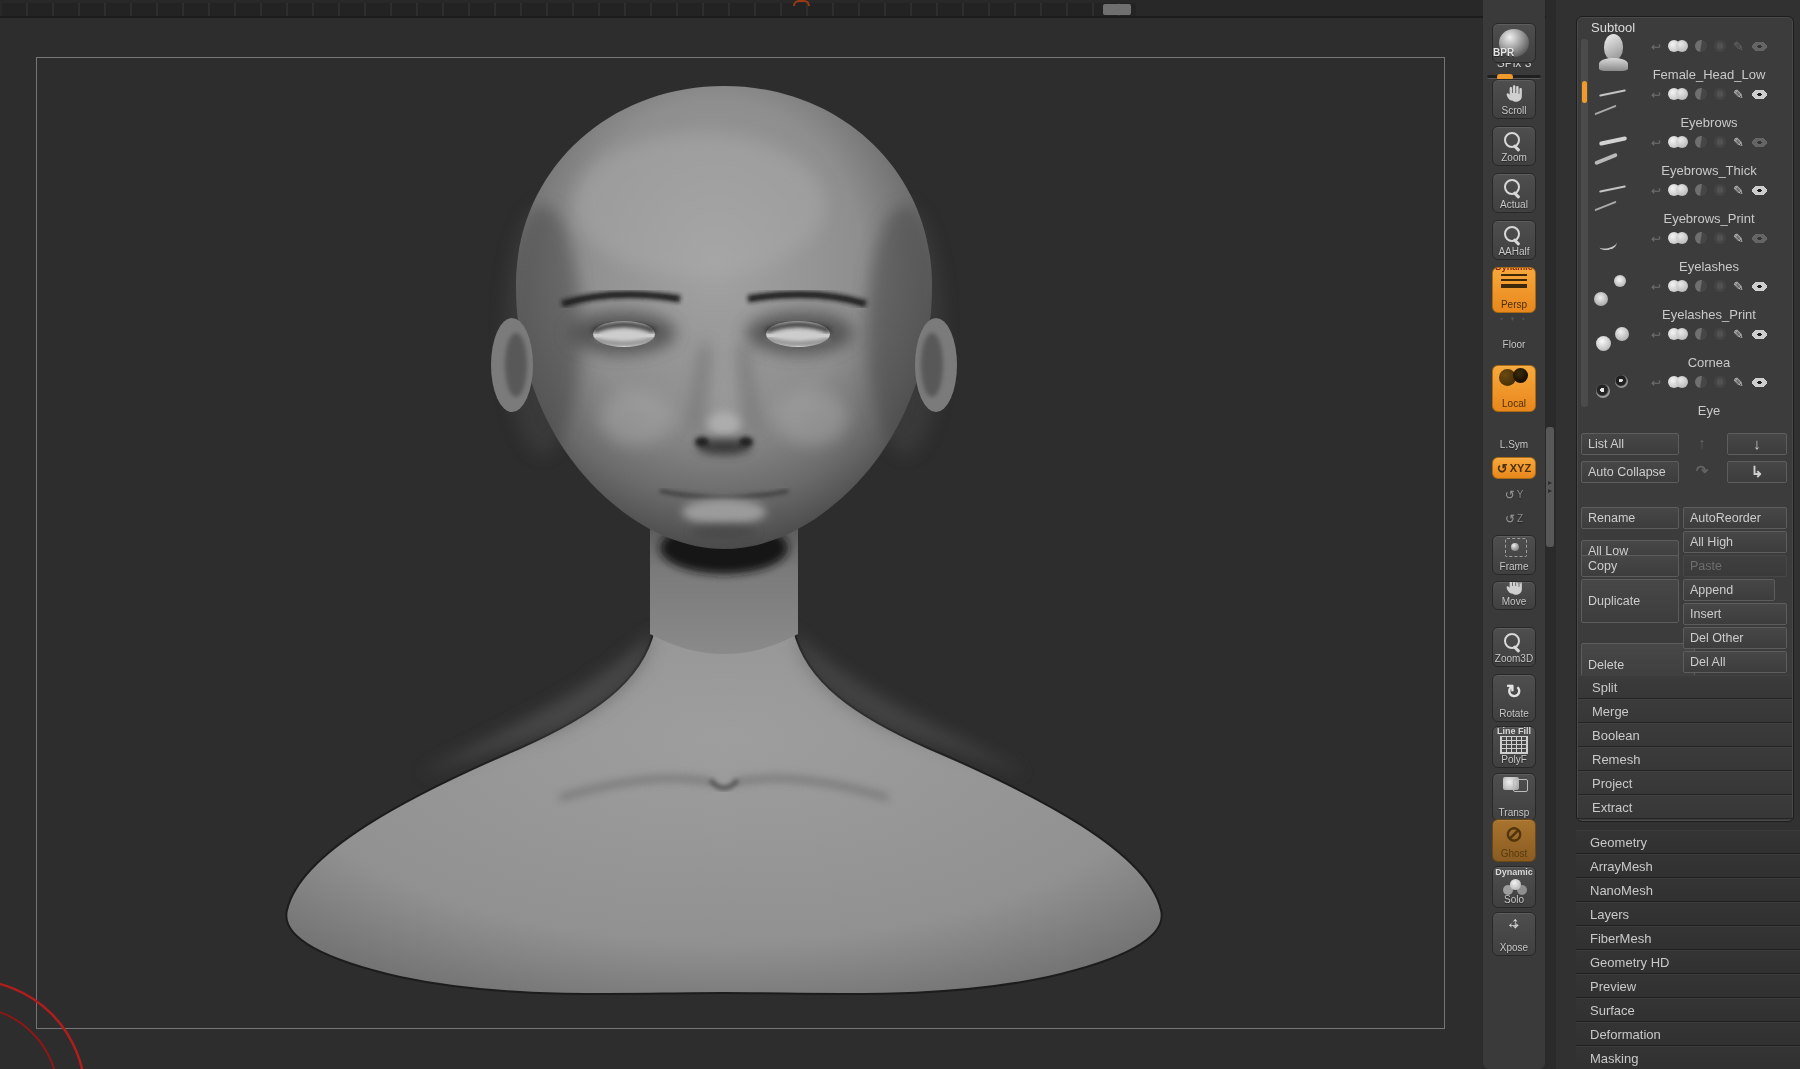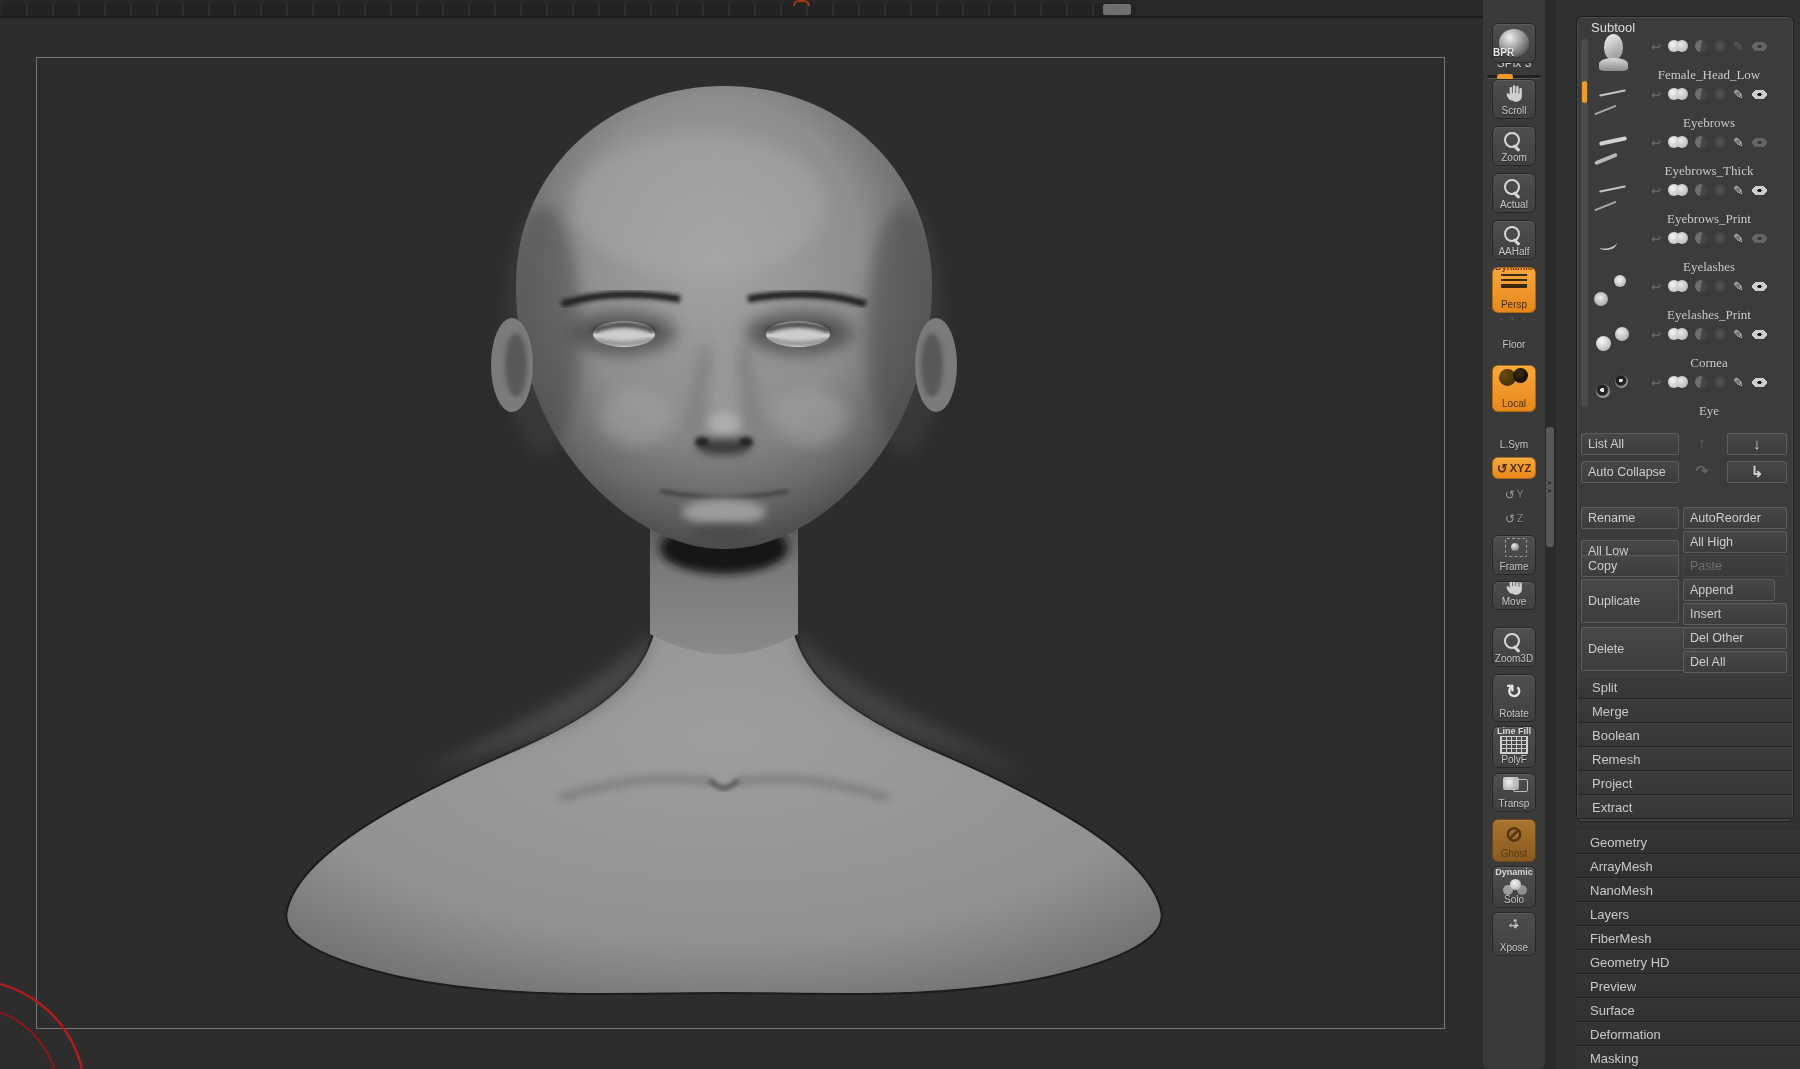--- a/index.html
+++ b/index.html
@@ -94,21 +94,21 @@
   .divider{position:absolute;left:1546px;top:427px;width:8px;height:120px;background:#585858;border-radius:3px;
     display:flex;flex-direction:column;align-items:center;justify-content:center;color:#2d2d2d;font-size:8px;line-height:8px;}
 
   
   #panel{position:absolute;left:1556px;top:0;width:244px;height:1069px;background:#313131;}
   #subtoolbox{position:absolute;left:20px;top:16px;width:218px;height:806px;background:#3c3c3c;
     border:1px solid #1d1d1d;border-radius:6px;box-shadow:inset 0 0 0 1px #4a4a4a;}
   .sp-title{position:absolute;left:14px;top:3px;font-size:13px;color:#dddddd;}
   .sp-scroll{position:absolute;left:4px;top:22px;width:7px;height:368px;background:#4b4b4b;border-radius:3px;}
   .sp-scroll-thumb{position:absolute;left:1px;top:42px;width:5px;height:22px;background:#f09a2c;border-radius:3px;}
-  #subtool-list{position:absolute;left:12px;top:12px;right:4px;height:384px;font-family:Liberation Serif, serif;}
+  #subtool-list{position:absolute;left:12px;top:12px;right:4px;height:384px;}
   .strow{position:absolute;left:0;right:0;height:48px;}
   .strow .thumb{position:absolute;left:2px;top:2px;width:46px;height:44px;}
   .strow .stlabel{position:absolute;left:40px;right:0;top:38px;text-align:center;font-size:13px;color:#c9c9c9;}
   .micons{position:absolute;left:62px;top:8px;width:144px;display:flex;align-items:center;gap:7px;}
   .mi{display:inline-block;}
   .mi-hook::before{content:"↩";font-size:12px;color:#9b9b9b;opacity:.55;}
   .mi-union{position:relative;width:20px;height:12px;}
   .mi-union::before{content:"";position:absolute;left:0;top:0;width:12px;height:12px;border-radius:50%;
     background:radial-gradient(circle at 40% 35%,#f4f4f4,#c4c4c4 80%);}
   .mi-union::after{content:"";position:absolute;left:8px;top:0;width:12px;height:12px;border-radius:50%;
@@ -335,21 +335,21 @@
     </div>
     <div class="tbtn s-normal k-rotate3d-icon" style="top: 674px; height: 48px;">
       <span class="ticon i-rotate3d-icon"></span>
       <span class="tlbl">Rotate</span>
     </div>
     <div class="tbtn s-normal k-polyframe-icon" style="top: 726px; height: 42px;">
       <span class="toplbl">Line Fill</span>
       <span class="ticon i-polyframe-icon"></span>
       <span class="tlbl">PolyF</span>
     </div>
-    <div class="tbtn s-normal k-transparency-icon" style="top: 773px; height: 39px;">
+    <div class="tbtn s-normal k-transparency-icon" style="top: 773px; height: 48px;">
       <span class="ticon i-transparency-icon"></span>
       <span class="tlbl">Transp</span>
     </div>
     <div class="tbtn s-active-dim k-ghost-icon" style="top: 819px; height: 43px;">
       <span class="ticon i-ghost-icon"></span>
       <span class="tlbl">Ghost</span>
     </div>
     <div class="tbtn s-normal k-solo-icon" style="top: 866px; height: 42px;">
       <span class="toplbl">Dynamic</span>
       <span class="ticon i-solo-icon"></span>
@@ -480,21 +480,21 @@
 
     <div class="pbtn" style="left:4px;top:490px;width:98px">Rename</div>
     <div class="pbtn" style="left:106px;top:490px;width:104px">AutoReorder</div>
     <div class="pbtn" style="left:4px;top:523px;width:98px">All Low</div>
     <div class="pbtn" style="left:106px;top:514px;width:104px">All High</div>
     <div class="pbtn" style="left:4px;top:538px;width:98px">Copy</div>
     <div class="pbtn disabled" style="left:106px;top:538px;width:104px">Paste</div>
     <div class="pbtn tall" style="left:4px;top:562px;width:98px;height:44px">Duplicate</div>
     <div class="pbtn" style="left:106px;top:562px;width:92px">Append</div>
     <div class="pbtn" style="left:106px;top:586px;width:104px">Insert</div>
-    <div class="pbtn tall" style="left:4px;top:610px;width:114px;height:44px">Delete</div>
+    <div class="pbtn tall" style="left:4px;top:626px;width:114px;height:44px">Delete</div>
     <div class="pbtn" style="left:106px;top:610px;width:104px">Del Other</div>
     <div class="pbtn" style="left:106px;top:634px;width:104px">Del All</div>
 
     <div id="sp-sections" style="top:658px">
         <div class="srow">Split</div>
         <div class="srow">Merge</div>
         <div class="srow">Boolean</div>
         <div class="srow">Remesh</div>
         <div class="srow">Project</div>
         <div class="srow">Extract</div>

